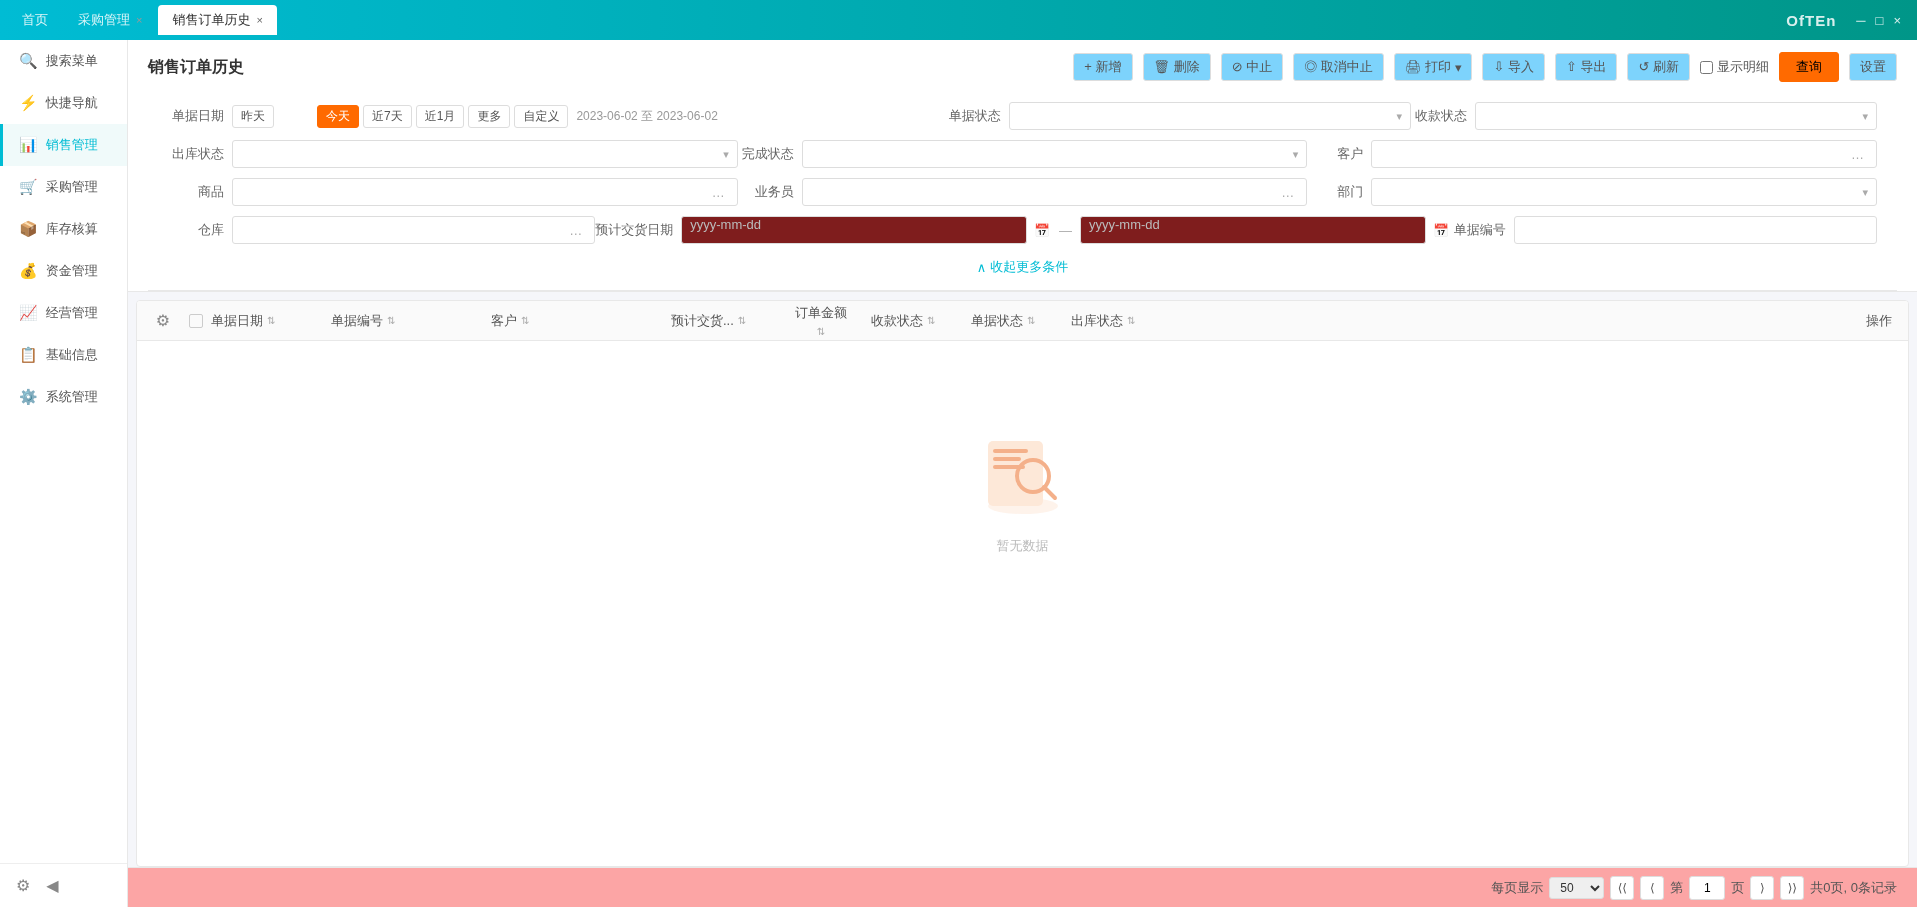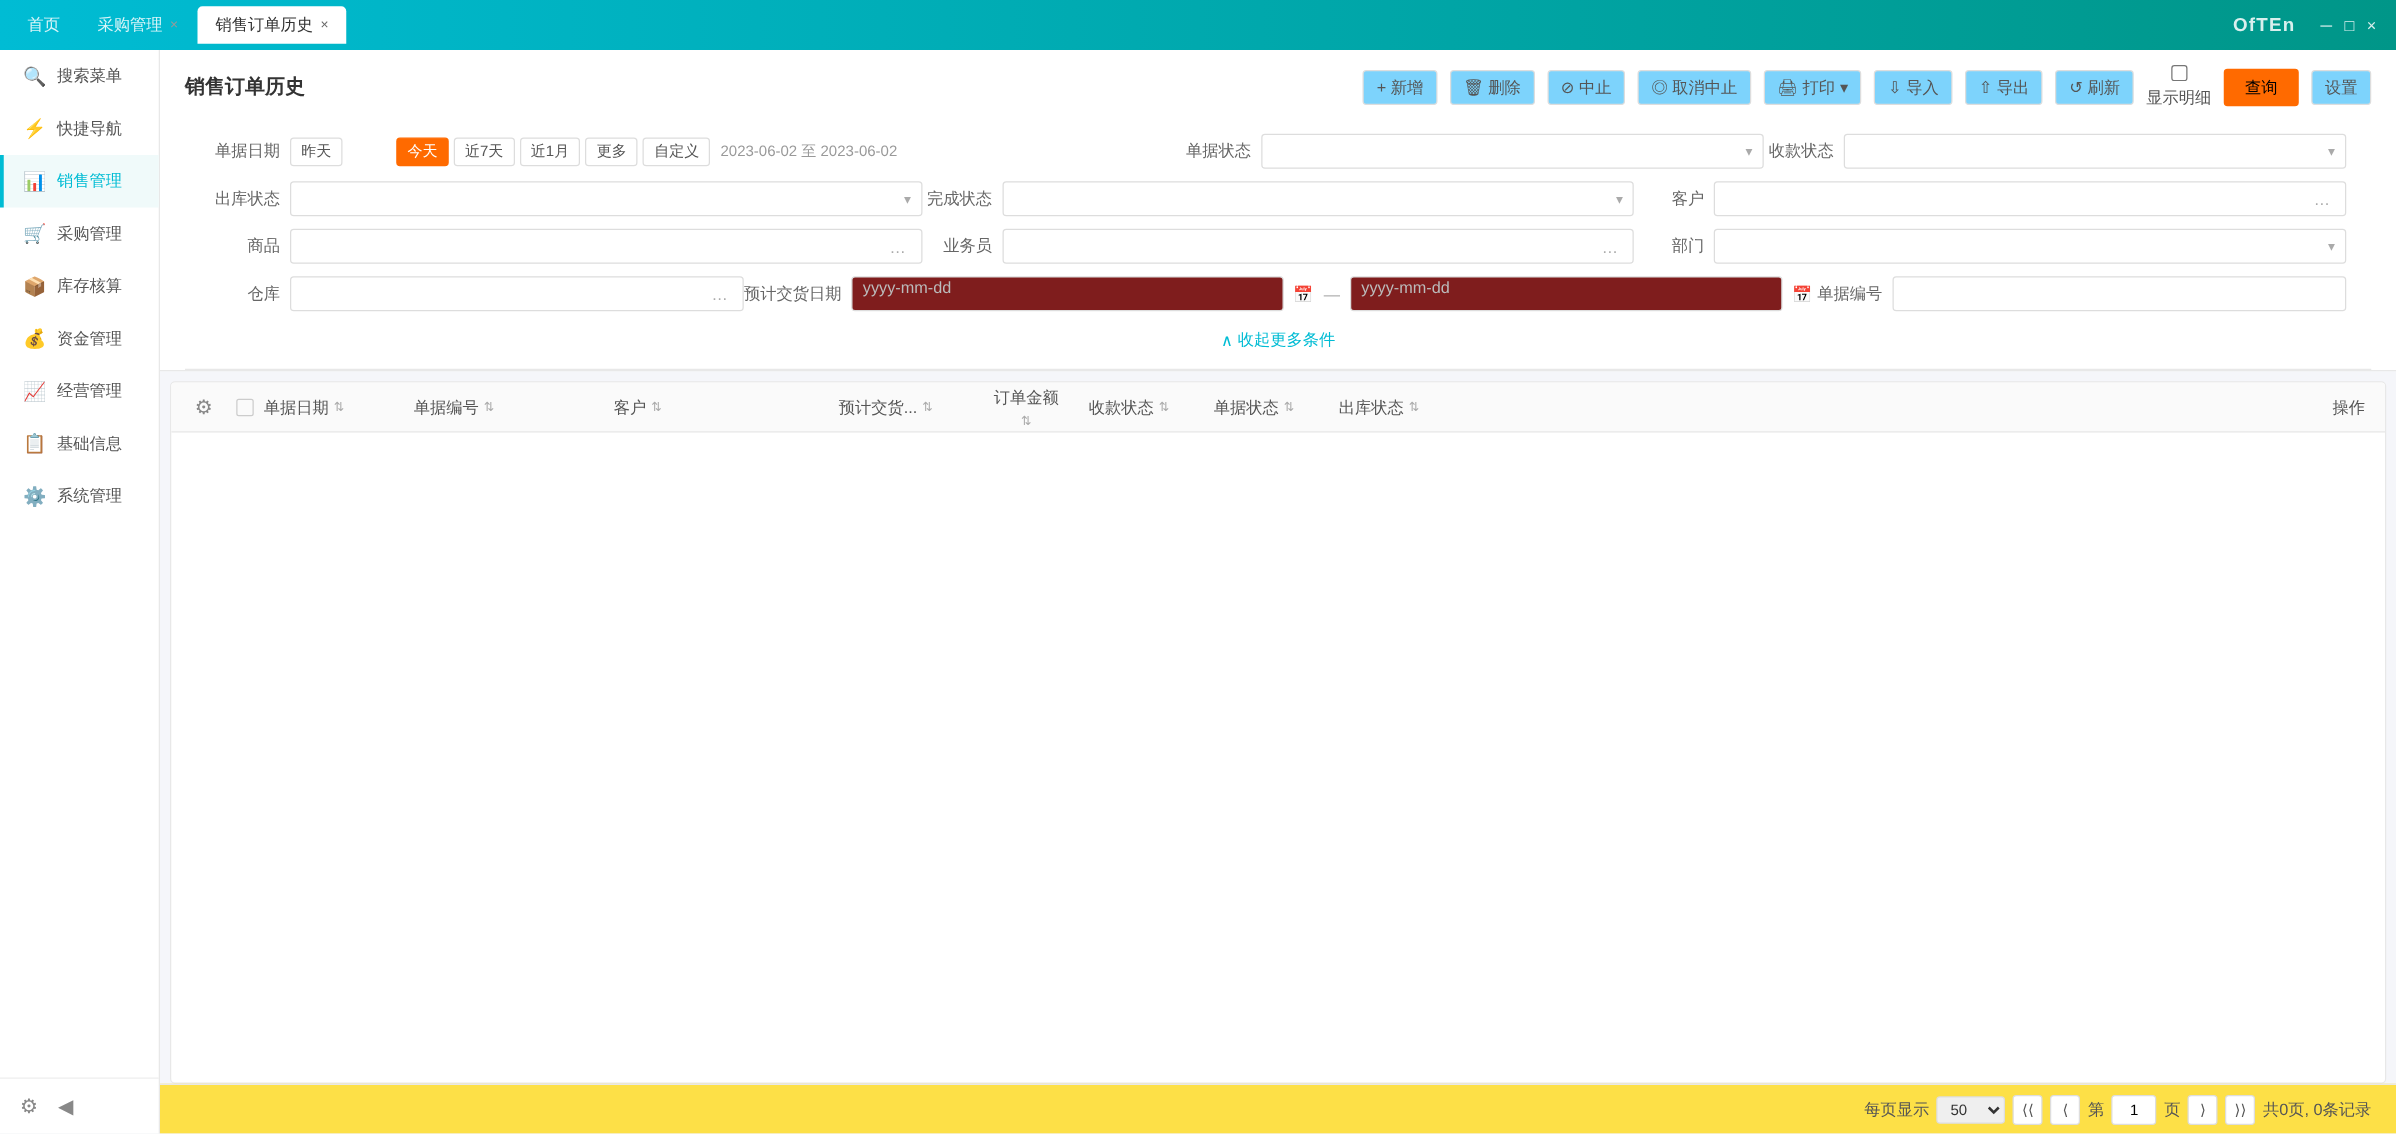--- a/index.html
+++ b/index.html
@@ -140,21 +140,21 @@
       color: #555;
       font-size: 12px;
     }
     .toolbar-btn.primary {
       background: #ff6a00;
       color: #000000;
       border-color: #ff6a00;
       font-size: 13px;
       padding: 5px 16px;
     }
-    .display-toggle { display: flex; align-items: center; gap: 4px; cursor: pointer; color: #555; font-size: 12px; flex-direction: column; }
+    .display-toggle { display: flex; align-items: center; gap: 4px; cursor: pointer; color: #555; font-size: 12px; }
 
     
     .filter-section {
       padding: 10px 20px;
       background: #fff;
       border-bottom: 1px solid #e8e8e8;
       flex-shrink: 0;
     }
     .filter-row {
       display: flex;
@@ -324,21 +324,21 @@
     }
     .empty-icon {
       width: 120px;
       height: 100px;
       margin-bottom: 16px;
       position: relative;
     }
 
     
     .footer {
-      background: #fde047;
+      background: #fca5a5;
       border-top: 1px solid #e8e8e8;
       padding: 8px 20px;
       display: flex;
       align-items: center;
       justify-content: flex-end;
       gap: 8px;
       flex-shrink: 0;
       height: 40px;
     }
     .pagination {
@@ -651,20 +651,36 @@
         </div>
         <div class="th th-warehouse">
           <span>出库状态</span>
           <span class="th-sort">⇅</span>
         </div>
         <div class="th th-action">
           <span>操作</span>
         </div>
       </div>
 
+      <div class="empty-state">
+        <div class="empty-icon">
+          <svg width="120" height="100" viewBox="0 0 120 100">
+
+            <ellipse cx="60" cy="85" rx="35" ry="8" fill="#fde8d8" opacity="0.5"></ellipse>
+            <rect x="25" y="20" width="55" height="65" rx="5" fill="#fde8d8"></rect>
+            <rect x="30" y="28" width="35" height="4" rx="2" fill="#f4b08a"></rect>
+            <rect x="30" y="36" width="28" height="4" rx="2" fill="#f4b08a"></rect>
+            <rect x="30" y="44" width="32" height="4" rx="2" fill="#f4b08a"></rect>
+            <circle cx="70" cy="55" r="16" fill="none" stroke="#f4b08a" stroke-width="4"></circle>
+            <line x1="81" y1="66" x2="92" y2="77" stroke="#f4b08a" stroke-width="4" stroke-linecap="round"></line>
+            <circle cx="67" cy="52" r="6" fill="#fde8d8"></circle>
+          </svg>
+        </div>
+        <span>暂无数据</span>
+      </div>
     </div>
 
     <div class="footer">
       <div class="pagination">
         <span>每页显示</span>
         <select class="page-size-select">
           <option>50</option>
           <option>10</option>
           <option>20</option>
           <option>100</option>

